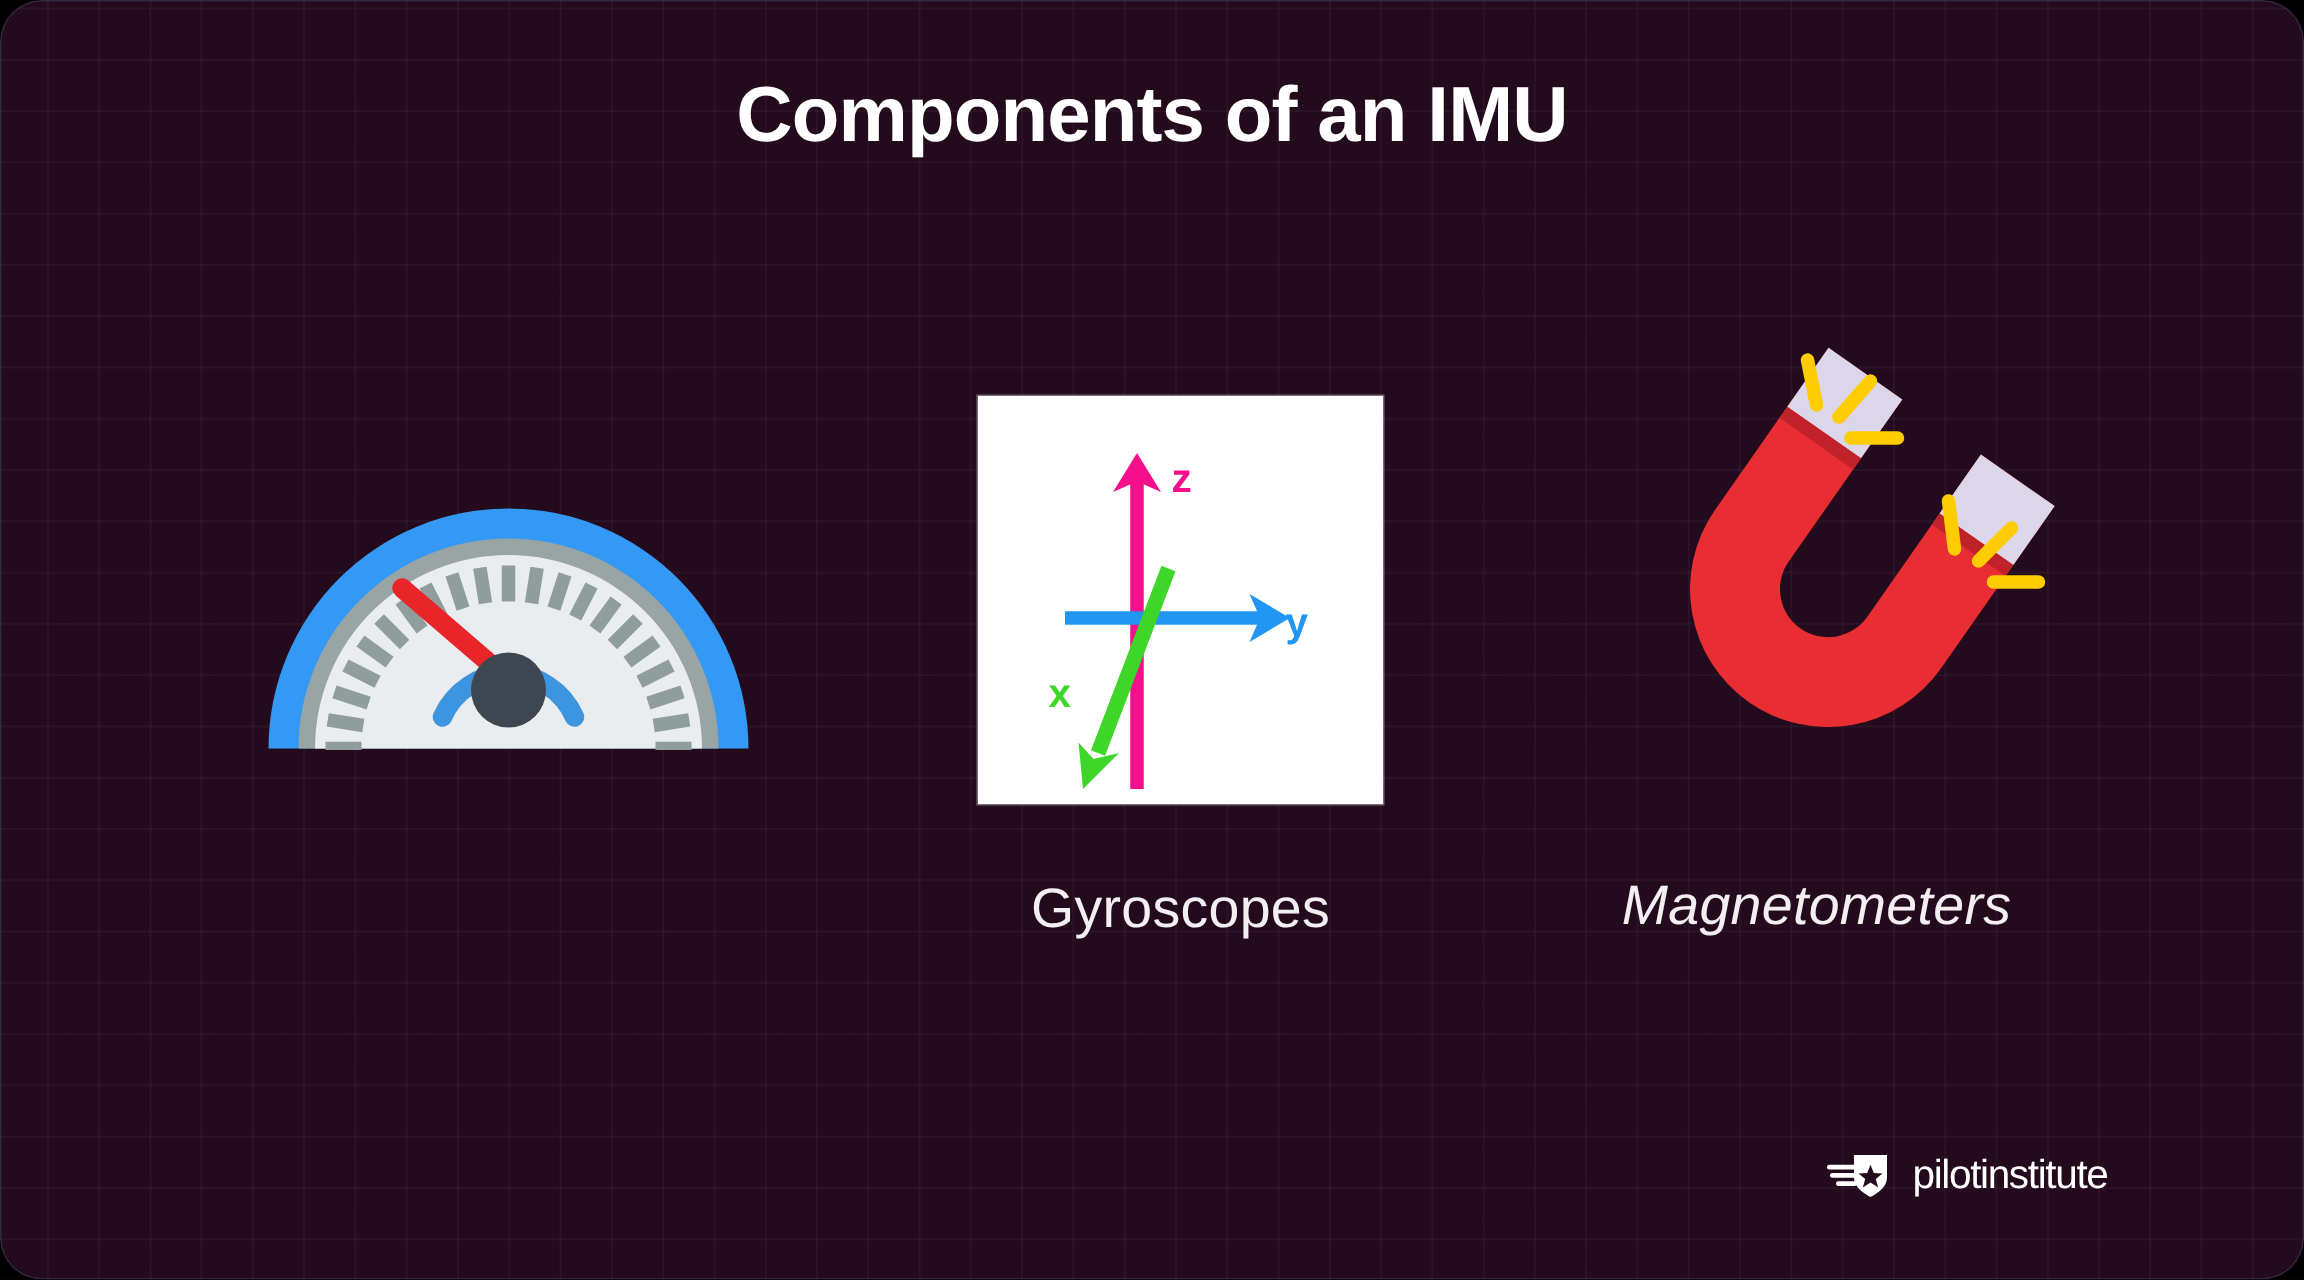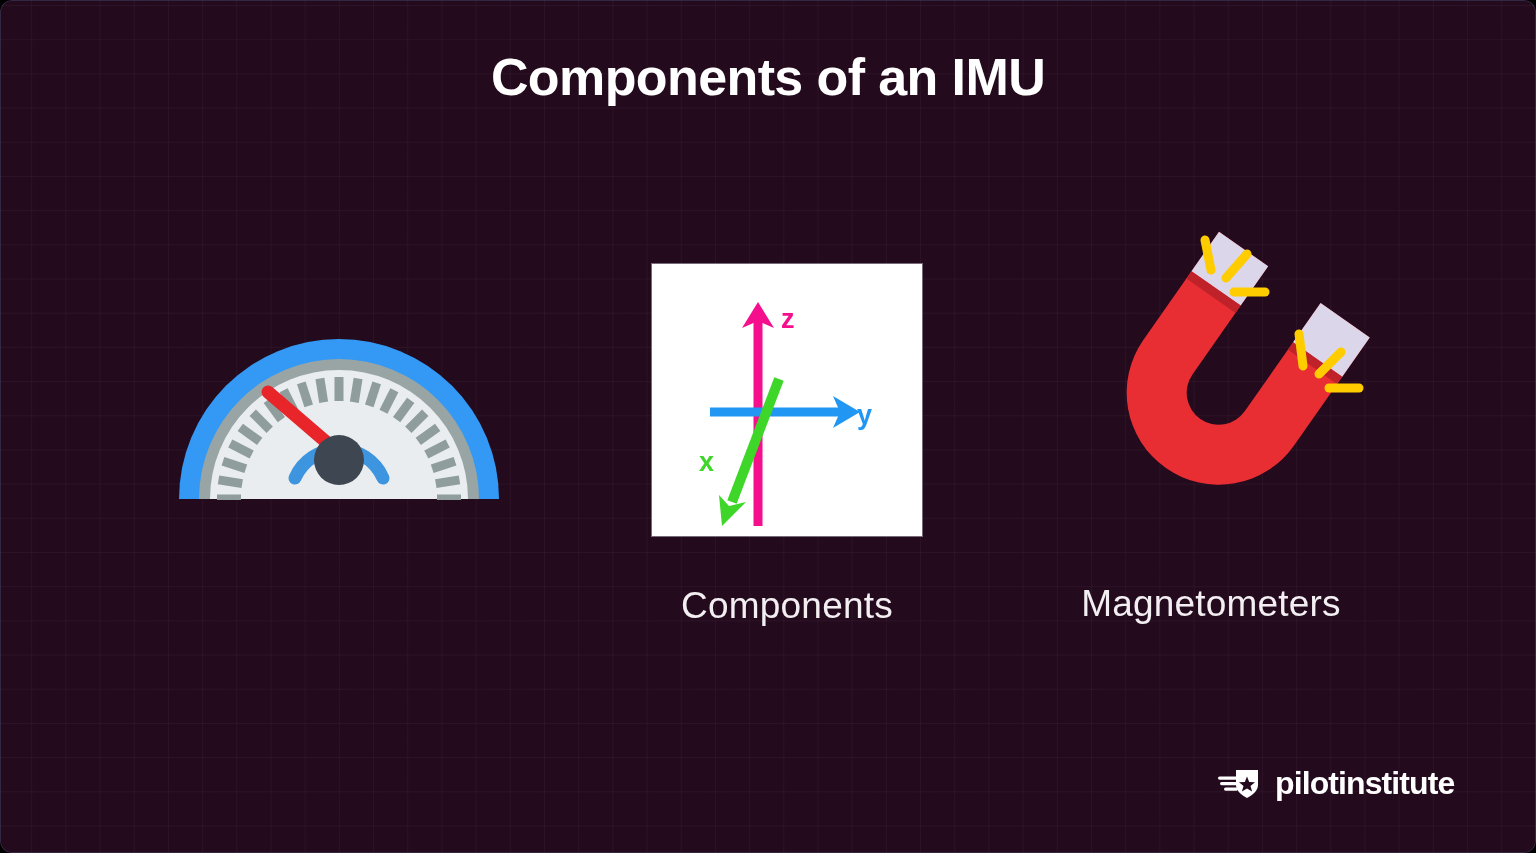--- a/index.html
+++ b/index.html
@@ -13,21 +13,21 @@
     overflow: hidden;
     font-family: "Liberation Sans", sans-serif;
   }
 
   #card {
     position: absolute;
     left: 0; top: 0;
     width: 1536px;
     height: 853px;
     box-sizing: border-box;
-    border-radius: 12px;
+    border-radius: 28px;
     background-color: #230a1c;
     background-image:
       linear-gradient(to right, rgba(140,110,150,0.085) 1px, transparent 1px),
       linear-gradient(to bottom, rgba(140,110,150,0.085) 1px, transparent 1px);
     background-size: 34.2px 34.2px;
     background-position: -3px 5px;
     overflow: hidden;
     box-shadow: inset 0 0 0 1px rgba(90,120,170,0.28);
   }
 
@@ -65,21 +65,21 @@
     letter-spacing: 0.2px;
     font-family: "Liberation Sans", sans-serif;
   }
 
   #col-accel { left: 128px; }
   #col-gyro  { left: 577px; }
   #col-magn  { left: 1001px; }
 
   #cap-accel { left: 128px; top: 585px; }
   #cap-gyro  { left: 577px; top: 585px; }
-  #cap-magn  { left: 1001px; top: 583px; }
+  #cap-magn  { left: 1001px; top: 583px; font-style: italic; }
 
   
   #gauge-wrap {
     position: absolute;
     left: 49px;
     top: 63px;
     width: 324px;
     height: 212px;
   }
 
@@ -108,22 +108,22 @@
     position: absolute;
     left: 1218px;
     top: 763px;
     height: 40px;
     display: flex;
     align-items: center;
     gap: 11px;
   }
   #logo-text {
     color: #ffffff;
-    font-size: 32px;
-    font-weight: bold;
+    font-size: 27px;
+    font-weight: normal;
     letter-spacing: -0.9px;
     font-family: "Liberation Sans", sans-serif;
     line-height: 1;
   }
 </style>
 </head>
 <body>
 
 <div id="card">
 
@@ -196,21 +196,21 @@
             <path d="M70,262 L67,231 L77,242 L94,238 Z" fill="#3fd62a"></path>
           </g>
 
           <text x="129" y="64" fill="#f50f8c" font-family="Liberation Sans, sans-serif" font-size="27" font-weight="bold">z</text>
           <text x="205" y="160" fill="#2196f3" font-family="Liberation Sans, sans-serif" font-size="27" font-weight="bold">y</text>
           <text x="47" y="207" fill="#3fd62a" font-family="Liberation Sans, sans-serif" font-size="27" font-weight="bold">x</text>
         </svg>
       </div>
     </div>
   </div>
-  <div class="caption" id="cap-gyro">Components</div>
+  <div class="caption" id="cap-gyro">Gyroscopes</div>
 
   <div class="col" id="col-magn">
     <div class="col-art">
       <div id="magnet-wrap">
         <svg width="300" height="300" viewBox="0 0 300 300">
           <g transform="rotate(35 150 150)">
 
             <path d="M58,36 L58,168 A92,92 0 0 0 242,168 L242,36 L182,36 L182,168
                      A32,32 0 0 1 118,168 L118,36 Z" fill="#e82e32"></path>
 

